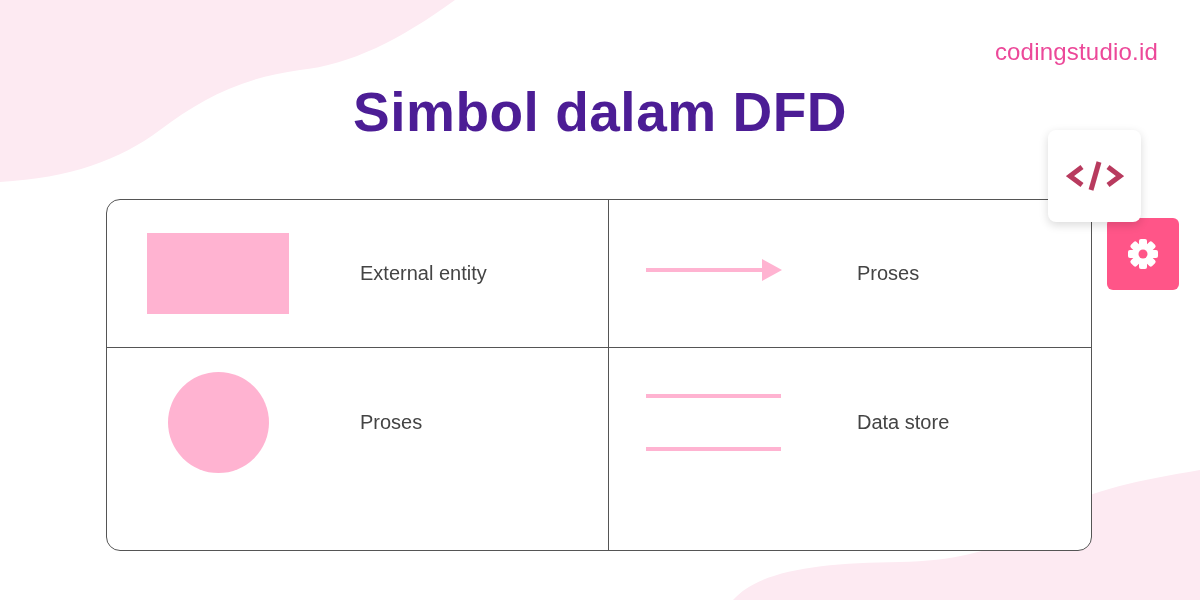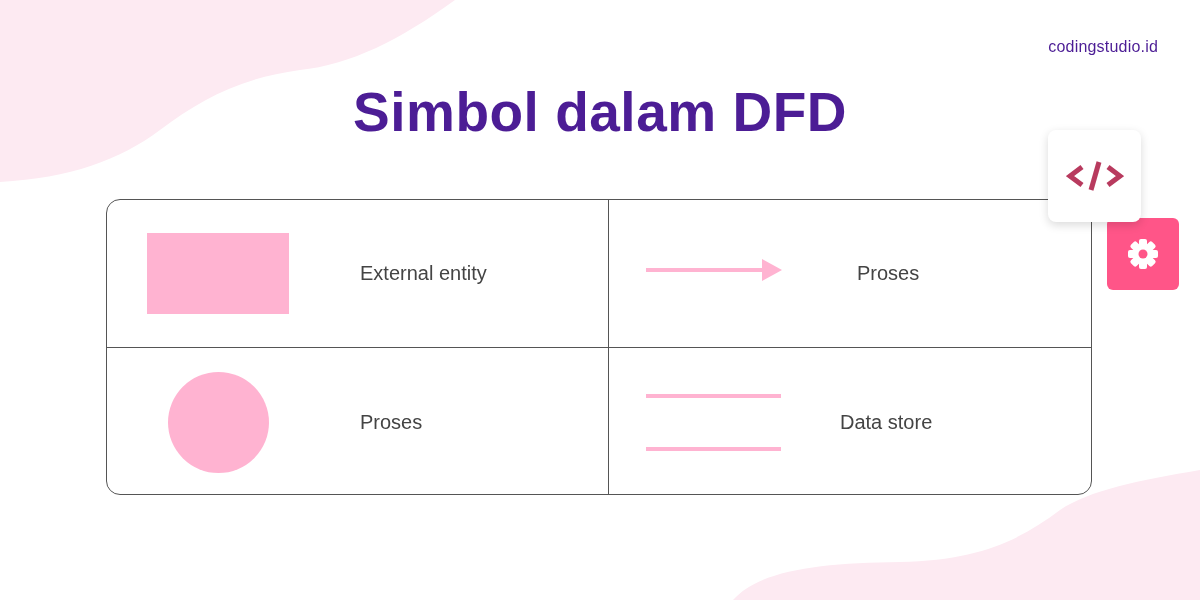--- a/index.html
+++ b/index.html
@@ -3,29 +3,29 @@
 <meta charset="utf-8">
 <style>
   html, body { margin: 0; padding: 0; }
   body {
     width: 1200px; height: 600px; overflow: hidden; position: relative;
     background: #ffffff;
     font-family: "Liberation Sans", "DejaVu Sans", sans-serif;
   }
   .blob { position: absolute; z-index: 0; }
   .brand {
-    position: absolute; right: 42px; top: 38px; font-size: 16px;
-    color: #4c1d95; letter-spacing: 0.2px;
+    position: absolute; right: 42px; top: 38px; font-size: 24px;
+    color: #ec4899; letter-spacing: 0.2px;
   }
   .title {
     position: absolute; left: 0; right: 0; top: 80px; text-align: center;
     font-size: 55px; font-weight: bold; color: #4c1d95; letter-spacing: 0.5px;
   }
   .table {
-    position: absolute; left: 106px; top: 199px; width: 986px; height: 296px;
+    position: absolute; left: 106px; top: 199px; width: 986px; height: 352px;
     border: 1px solid #555555; border-radius: 14px; box-sizing: border-box;
     background: #ffffff; z-index: 1;
   }
   .vline { position: absolute; left: 501px; top: 0; bottom: 0; width: 1px; background: #555555; }
   .hline { position: absolute; left: 0; right: 0; top: 147px; height: 1px; background: #555555; }
   .cell { position: absolute; }
   .label { position: absolute; font-size: 20px; color: #444444; }
   .sym-rect { position: absolute; left: 40px; top: 33px; width: 142px; height: 81px; background: #ffb3d1; }
   .sym-circle { position: absolute; left: 61px; top: 24px; width: 101px; height: 101px; border-radius: 50%; background: #ffb3d1; }
   .sym-arrow-line { position: absolute; left: 37px; top: 68px; width: 120px; height: 4px; background: #ffb3d1; }
@@ -74,21 +74,21 @@
   </div>
 
   <div class="cell" style="left:0;top:148px;width:501px;height:147px;">
     <div class="sym-circle"></div>
     <div class="label" style="left:253px;top:63px;">Proses</div>
   </div>
 
   <div class="cell" style="left:502px;top:148px;width:484px;height:147px;">
     <div class="sym-store-line" style="top:46px;"></div>
     <div class="sym-store-line" style="top:99px;"></div>
-    <div class="label" style="left:231px;top:63px;">Data store</div>
+    <div class="label" style="left:248px;top:63px;">Data store</div>
   </div>
 </div>
 
 <div class="code-card">
   <svg width="58" height="34" viewBox="0 0 58 34">
     <path d="M16,8 L4,17 L16,26" fill="none" stroke="#b83a5e" stroke-width="5" stroke-linejoin="miter"></path>
     <path d="M33,3 L25,31" fill="none" stroke="#b83a5e" stroke-width="5"></path>
     <path d="M42,8 L54,17 L42,26" fill="none" stroke="#b83a5e" stroke-width="5" stroke-linejoin="miter"></path>
   </svg>
 </div>

